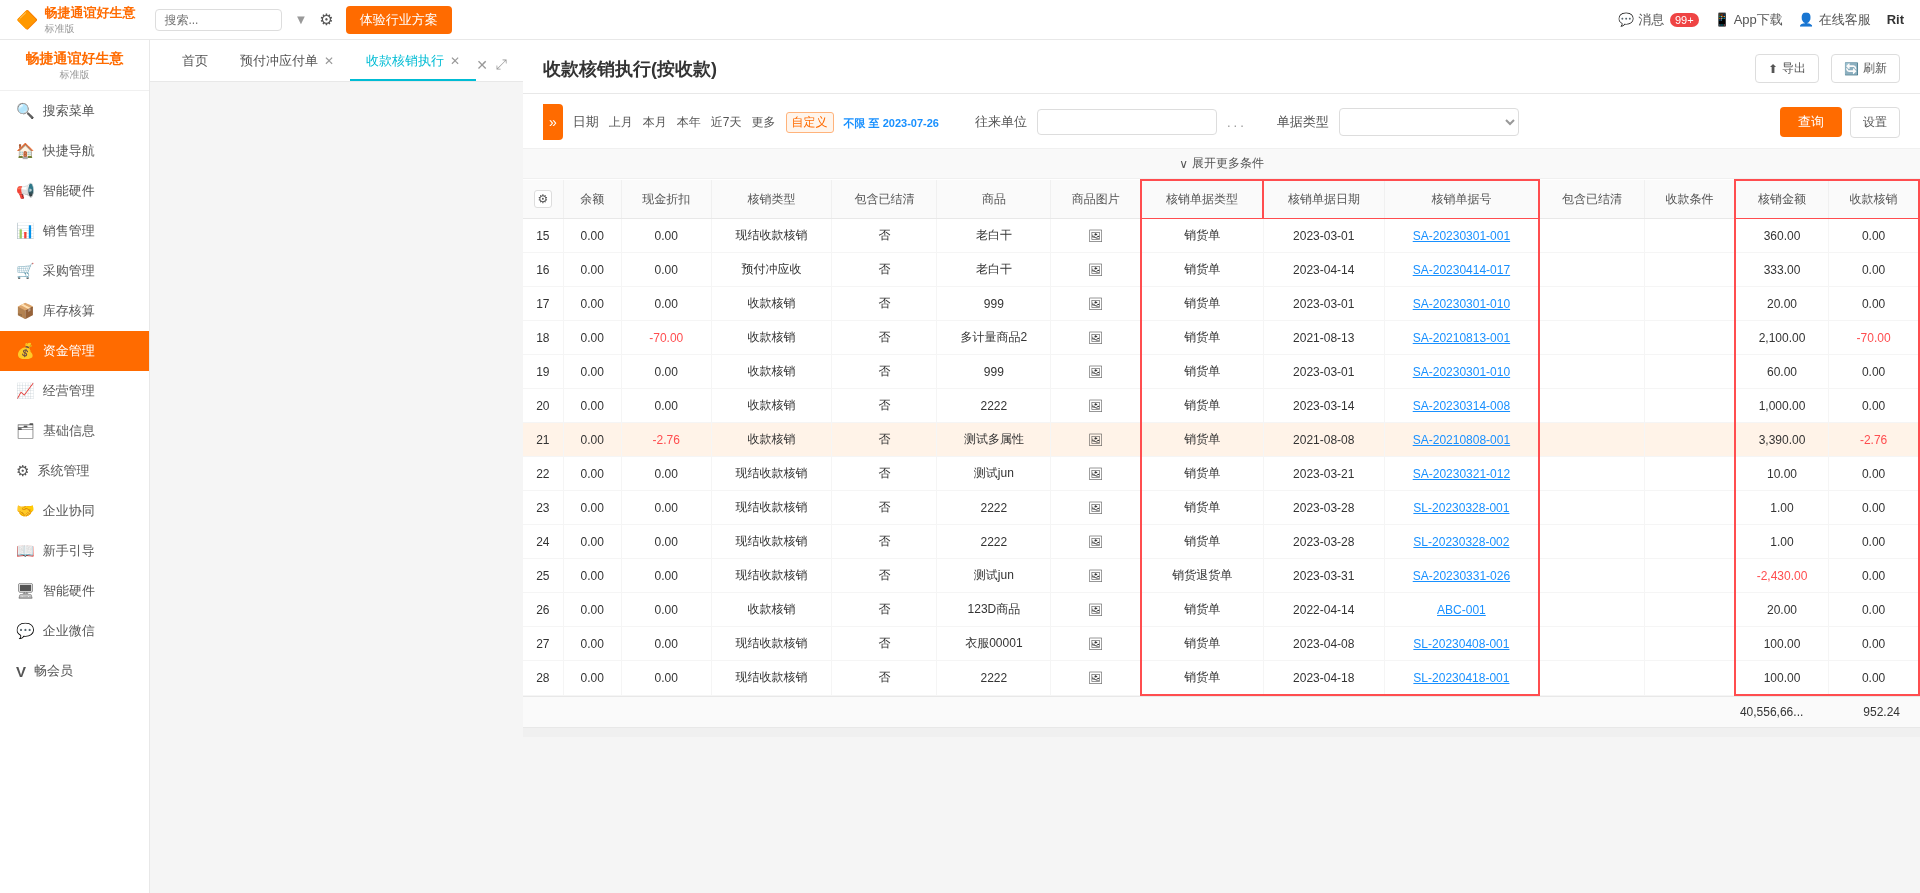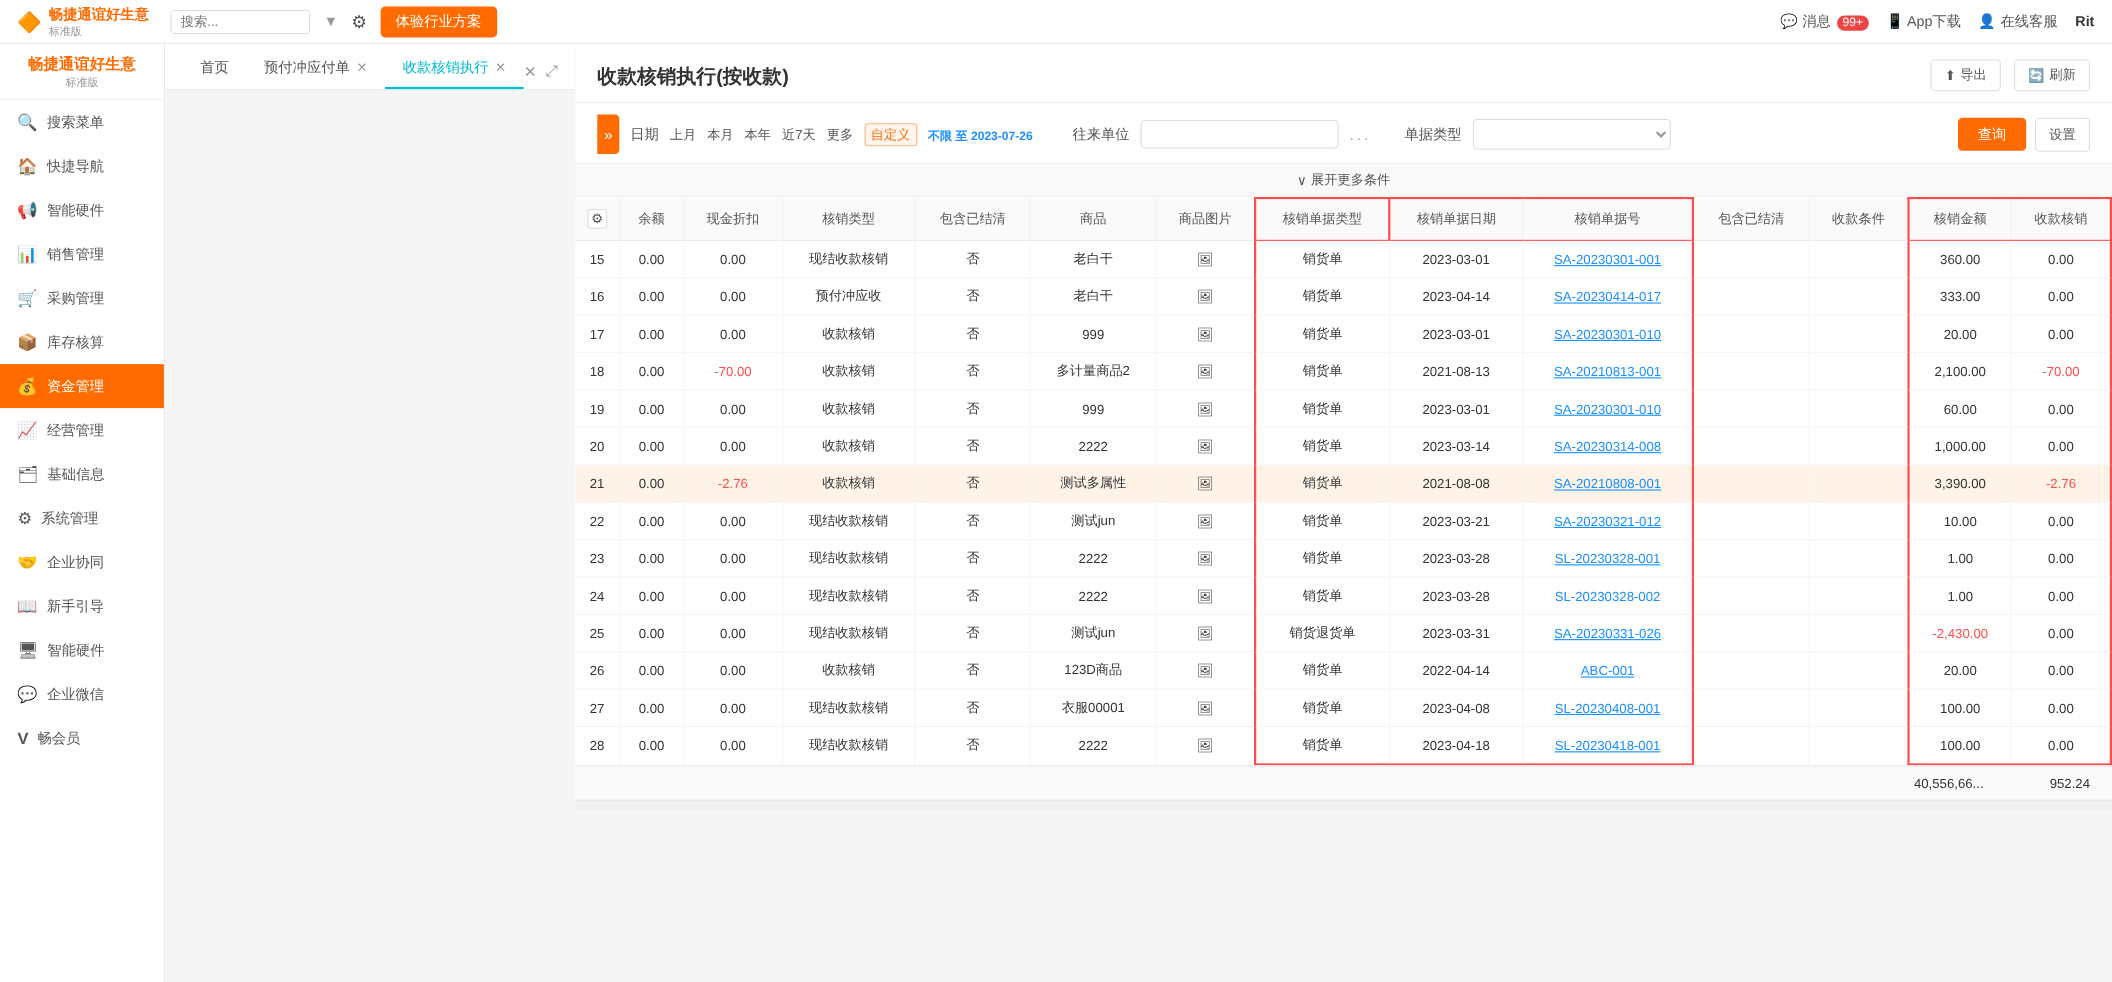--- a/index.html
+++ b/index.html
@@ -398,21 +398,21 @@
                 <tr>
                   <td>24</td>
                   <td>0.00</td>
                   <td>0.00</td>
                   <td>现结收款核销</td>
                   <td>否</td>
                   <td>2222</td>
                   <td>🖼</td>
                   <td style="border-left: 2px solid rgb(255, 77, 79);">销货单</td>
                   <td>2023-03-28</td>
-                  <td style="color: rgb(24, 144, 255); cursor: pointer; border-right: 2px solid rgb(255, 77, 79);">SL-20230328-002</td>
+                  <td style="color: rgb(24, 144, 255); cursor: pointer; text-decoration: underline; border-right: 2px solid rgb(255, 77, 79);">SL-20230328-002</td>
                   <td></td>
                   <td></td>
                   <td style="border-left: 2px solid rgb(255, 77, 79);">1.00</td>
                   <td style="border-right: 2px solid rgb(255, 77, 79);">0.00</td>
                 </tr>
                 <tr>
                   <td>25</td>
                   <td>0.00</td>
                   <td>0.00</td>
                   <td>现结收款核销</td>

